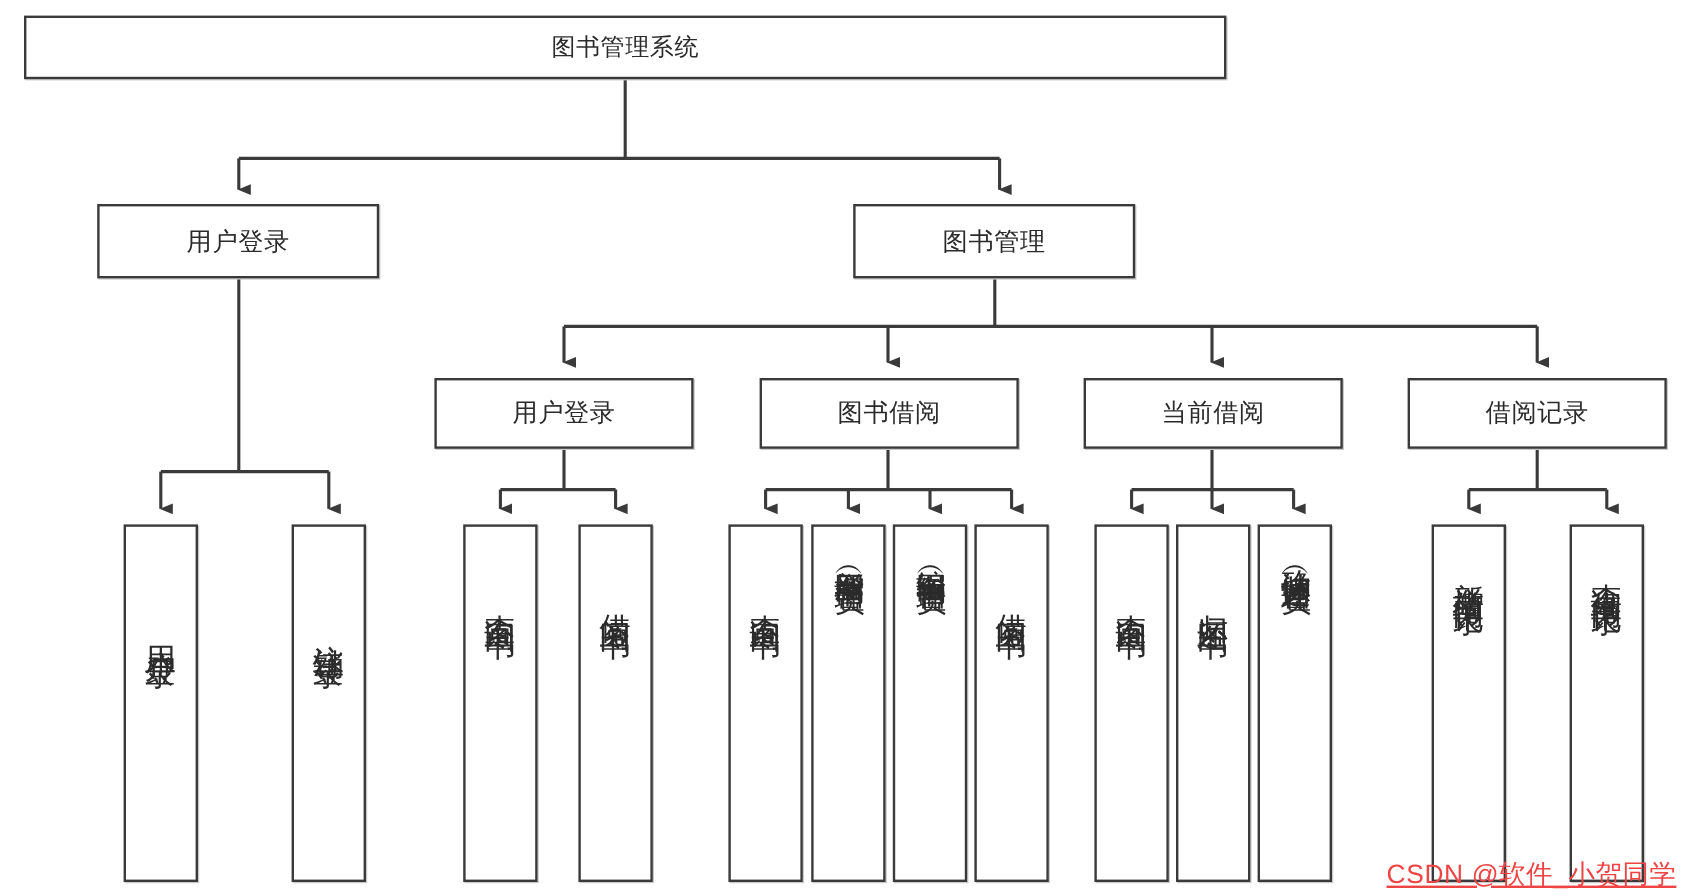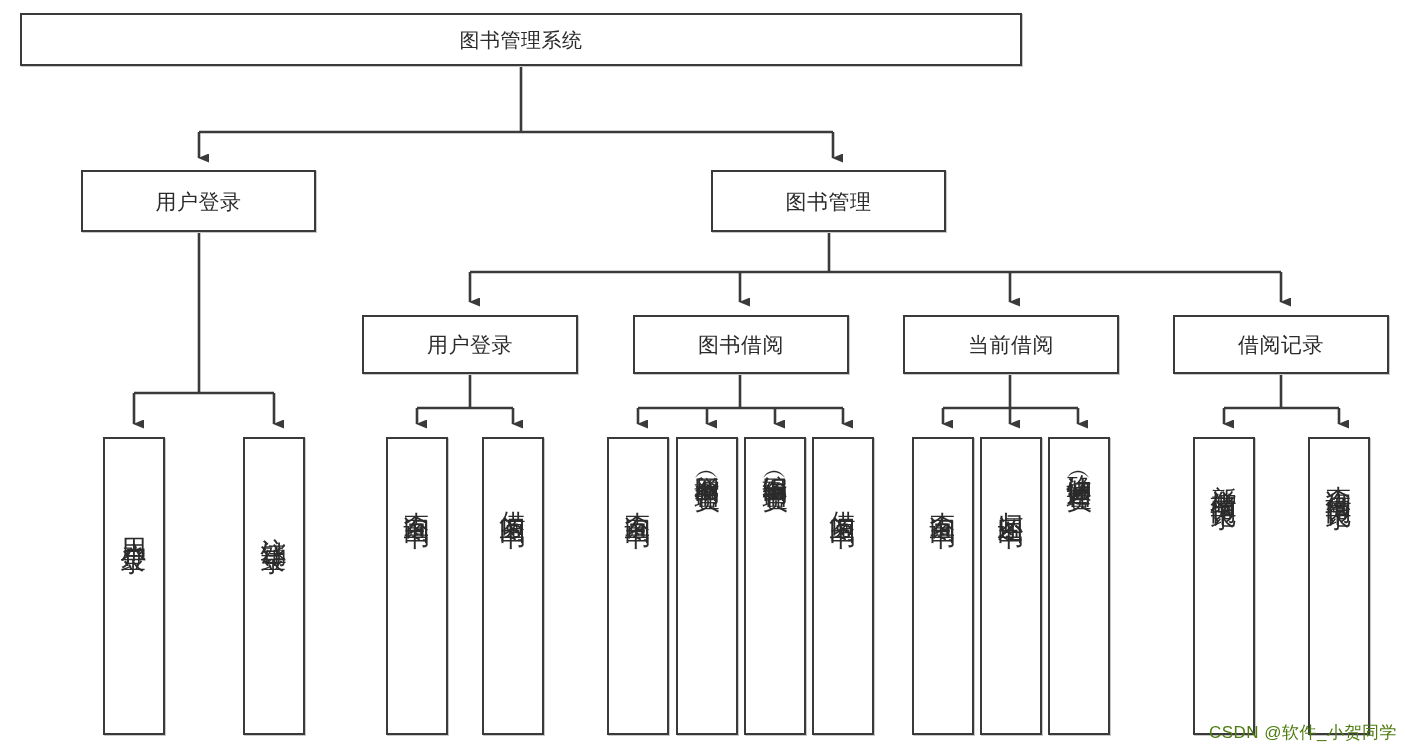--- a/index.html
+++ b/index.html
@@ -47,25 +47,26 @@
     letter-spacing:4px;
     white-space:nowrap;
   }
   .node.v.tall .lbl{font-size:25px;letter-spacing:2px;}
   .node.v.mid{padding-top:52px;}
   .node.v.low{padding-top:78px;}
 
   #watermark{
     position:absolute;
     right:8px;bottom:3px;
-    font-size:17px;
-    color:#4d7c0f;
+    font-size:22px;
+    color:#ef4444;
     letter-spacing:0.5px;
     white-space:nowrap;
     pointer-events:none;
+    text-decoration:underline;
   }
 </style>
 </head>
 <body>
 
 <div id="canvas">
 
   <svg id="wires" viewBox="0 0 1405 747" xmlns="http://www.w3.org/2000/svg">
     <defs>
       <marker id="arw" markerWidth="9" markerHeight="11" refX="4.5" refY="10" orient="auto" markerUnits="userSpaceOnUse">

